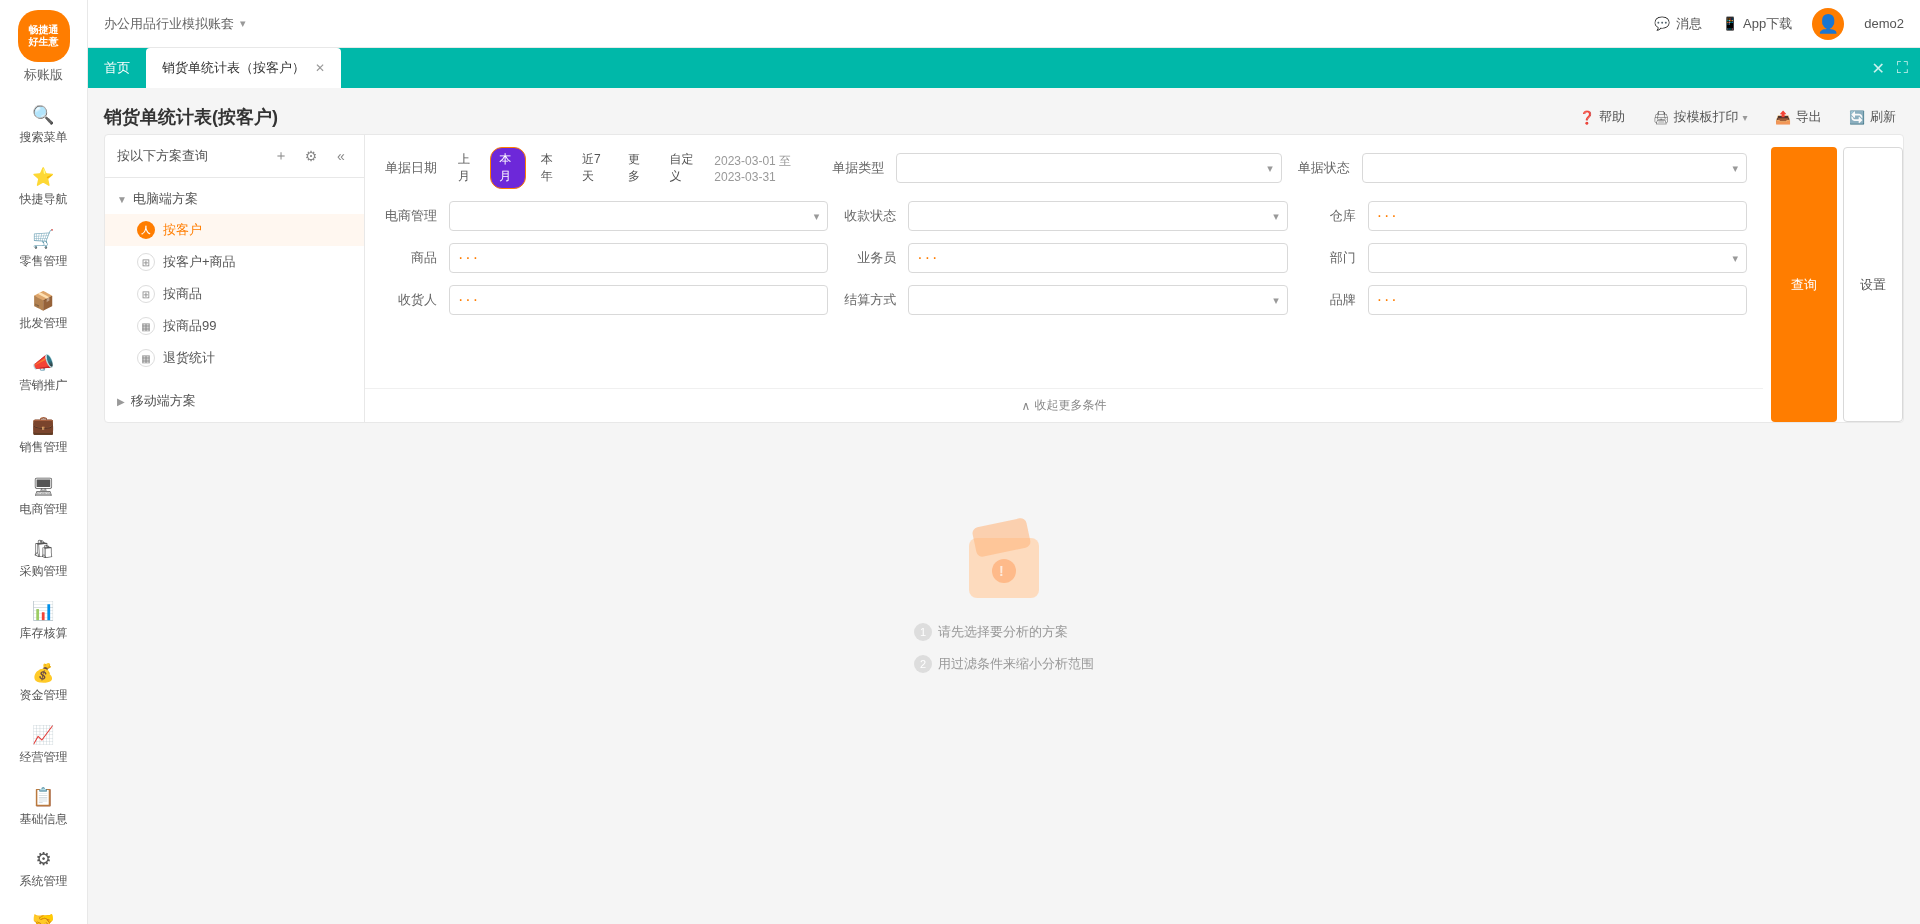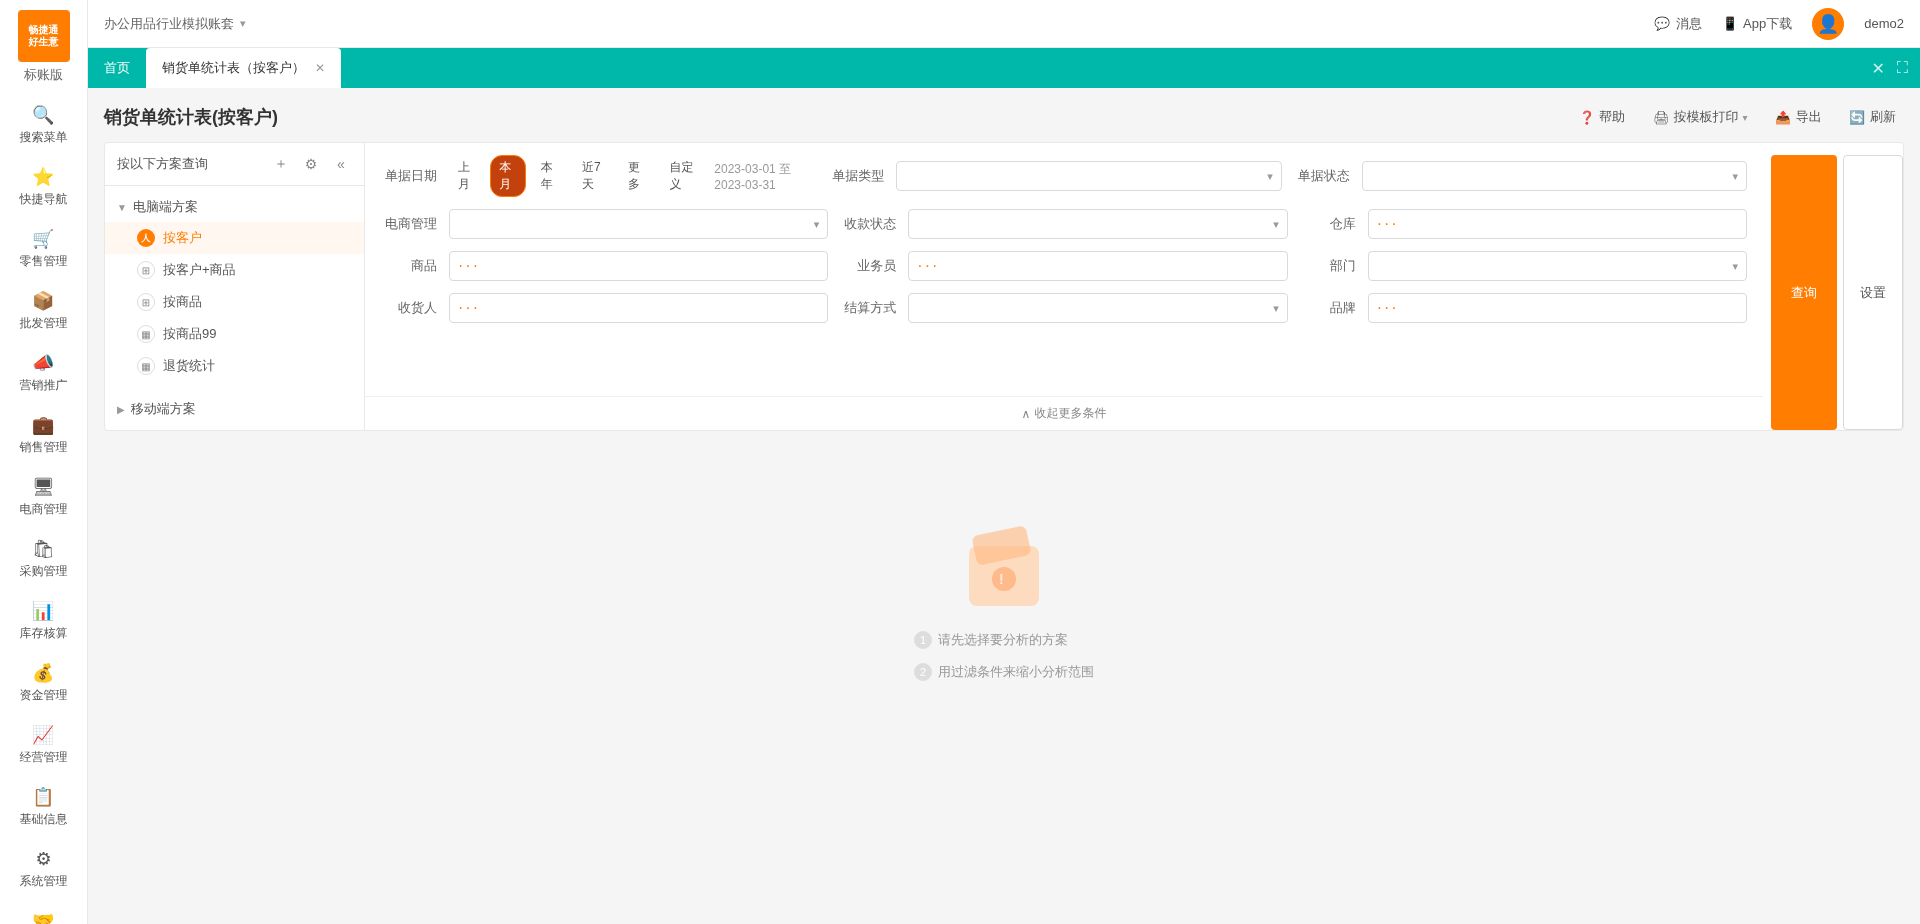--- a/index.html
+++ b/index.html
@@ -1,21 +1,21 @@
 <!DOCTYPE html>
 <html><head>
   <meta charset="utf-8">
   <style>
     * { margin: 0; padding: 0; box-sizing: border-box; }
     body { font-family: 'Microsoft YaHei', sans-serif; font-size: 13px; background: #f5f5f5; display: flex; width: 1920px; min-height: 924px; overflow: hidden; }
 
     
     .sidebar { width: 88px; background: #fff; display: flex; flex-direction: column; align-items: center; border-right: 1px solid #e8e8e8; flex-shrink: 0; }
     .sidebar-logo { width: 100%; padding: 10px 8px; display: flex; flex-direction: column; align-items: center; background: #fff; }
-    .sidebar-logo-icon { width: 52px; height: 52px; background: #ff7d00; border-radius: 4px; display: flex; align-items: center; justify-content: center; margin-bottom: 4px; }
+    .sidebar-logo-icon { width: 52px; height: 52px; background: #ff7d00; border-radius: 20px; display: flex; align-items: center; justify-content: center; margin-bottom: 4px; }
     .sidebar-logo-icon span { color: #fff; font-size: 10px; font-weight: bold; text-align: center; line-height: 1.2; }
     .sidebar-logo-label { font-size: 13px; color: #666; }
     .sidebar-nav { width: 100%; flex: 1; overflow-y: auto; }
     .sidebar-item { width: 100%; padding: 10px 4px; display: flex; flex-direction: column; align-items: center; cursor: pointer; color: #555; font-size: 12px; gap: 3px; }
     .sidebar-item-icon { font-size: 18px; }
 
     
     .main { flex: 1; display: flex; flex-direction: column; }
 
     
@@ -30,21 +30,21 @@
     .tab-bar { height: 40px; background: #00b8a9; display: flex; align-items: center; padding: 0; }
     .tab-item { height: 40px; display: flex; align-items: center; padding: 0 16px; cursor: pointer; color: rgba(255,255,255,0.8); font-size: 13px; gap: 6px; }
     .tab-item.home { color: #fff; font-weight: 500; }
     .tab-item.active { background: #fff; color: #333; border-radius: 4px 4px 0 0; }
     .tab-close { font-size: 12px; color: #999; cursor: pointer; margin-left: 4px; }
 
     
     .content { flex: 1; padding: 16px; overflow-y: auto; }
 
     
-    .page-header { display: flex; align-items: center; justify-content: space-between; margin-bottom: 12px; }
+    .page-header { display: flex; align-items: center; justify-content: space-between; margin-bottom: 4px; }
     .page-title { font-size: 18px; font-weight: bold; color: #333; }
     .page-actions { display: flex; align-items: center; gap: 12px; }
     .action-btn { display: flex; align-items: center; gap: 4px; color: #555; font-size: 13px; cursor: pointer; padding: 4px 8px; border-radius: 4px; }
 
     
     .filter-container { background: #fff; border-radius: 4px; border: 1px solid #e8e8e8; }
     .filter-main { display: flex; }
 
     
     .scheme-panel { width: 260px; border-right: 1px solid #e8e8e8; flex-shrink: 0; }
@@ -59,21 +59,21 @@
     .scheme-item-icon { width: 18px; height: 18px; border-radius: 50%; display: flex; align-items: center; justify-content: center; background: #ff7d00; color: #fff; font-size: 10px; flex-shrink: 0; }
     .scheme-item-icon.grid { background: #fff; border: 1px solid #ddd; color: #888; }
     .scheme-item-icon.bar { background: #fff; border: 1px solid #ddd; color: #888; }
 
     
     .filter-right { flex: 1; padding: 12px 16px; }
     .filter-row { display: flex; align-items: center; gap: 12px; margin-bottom: 12px; }
     .filter-label { font-size: 13px; color: #666; white-space: nowrap; min-width: 56px; text-align: right; }
     .filter-date-group { display: flex; align-items: center; gap: 6px; flex: 1; }
     .date-quick-btn { padding: 3px 8px; border-radius: 3px; font-size: 12px; cursor: pointer; color: #555; border: 1px solid transparent; }
-    .date-quick-btn.active { background: #c2410c; color: #fff; border-color: #ff7d00; border-radius: 12px; }
+    .date-quick-btn.active { background: #6d28d9; color: #fff; border-color: #ff7d00; border-radius: 12px; }
     .date-range { font-size: 12px; color: #999; margin-left: 4px; }
     .filter-select { flex: 1; height: 30px; border: 1px solid #d9d9d9; border-radius: 4px; padding: 0 8px; display: flex; align-items: center; justify-content: space-between; cursor: pointer; background: #fff; font-size: 13px; color: #555; }
     .filter-select .placeholder { color: #bbb; }
     .filter-select .arrow { color: #999; font-size: 11px; }
     .filter-select .dots { color: #ff7d00; font-size: 16px; letter-spacing: 2px; }
 
     .collapse-bar { display: flex; align-items: center; justify-content: center; padding: 8px; cursor: pointer; color: #888; font-size: 12px; gap: 4px; border-top: 1px solid #f0f0f0; }
 
     
     .query-btns { display: flex; flex-direction: row; gap: 6px; padding: 12px 0 0 8px; }

